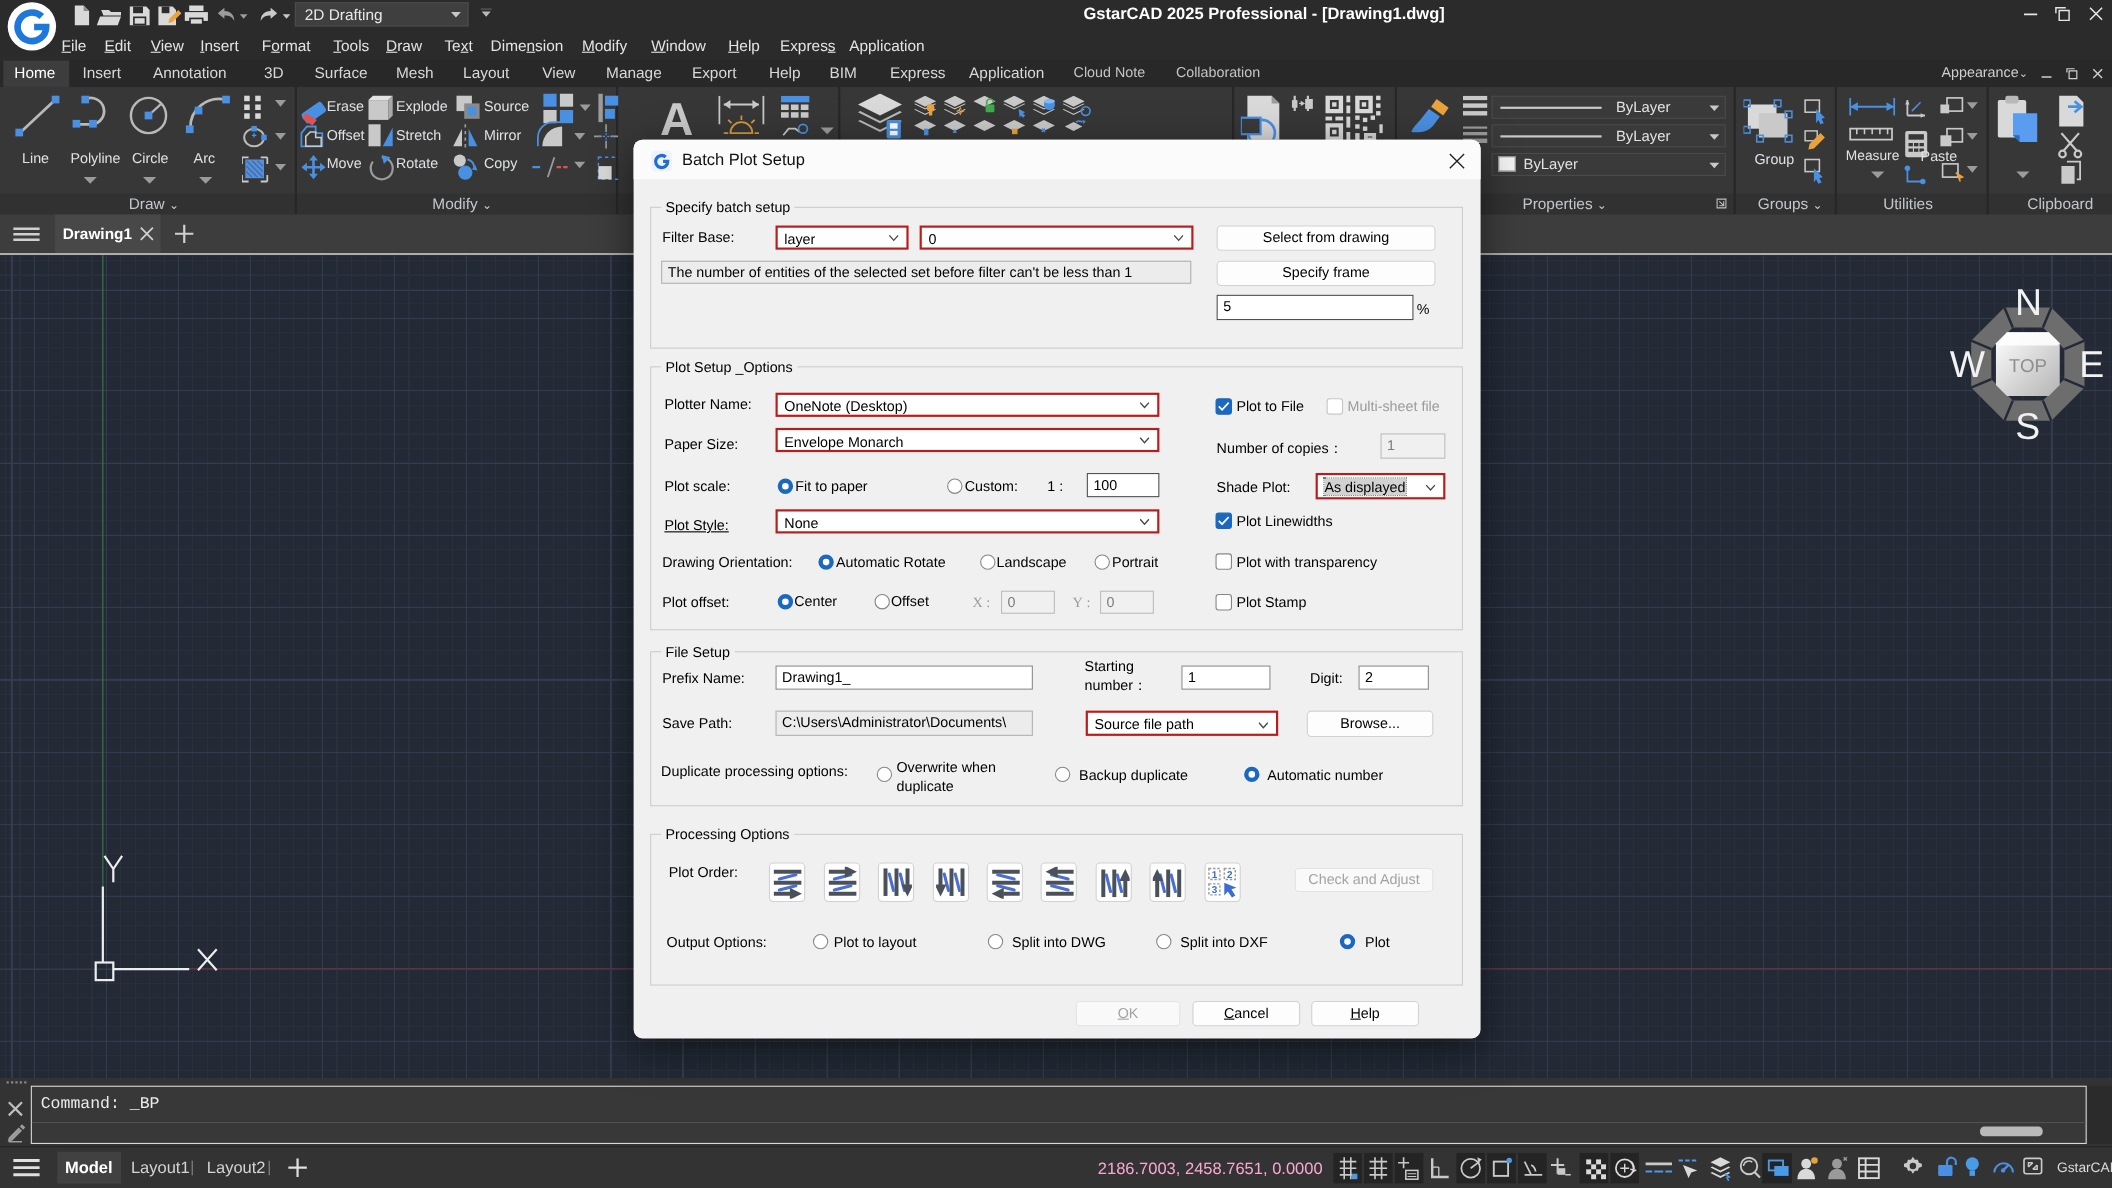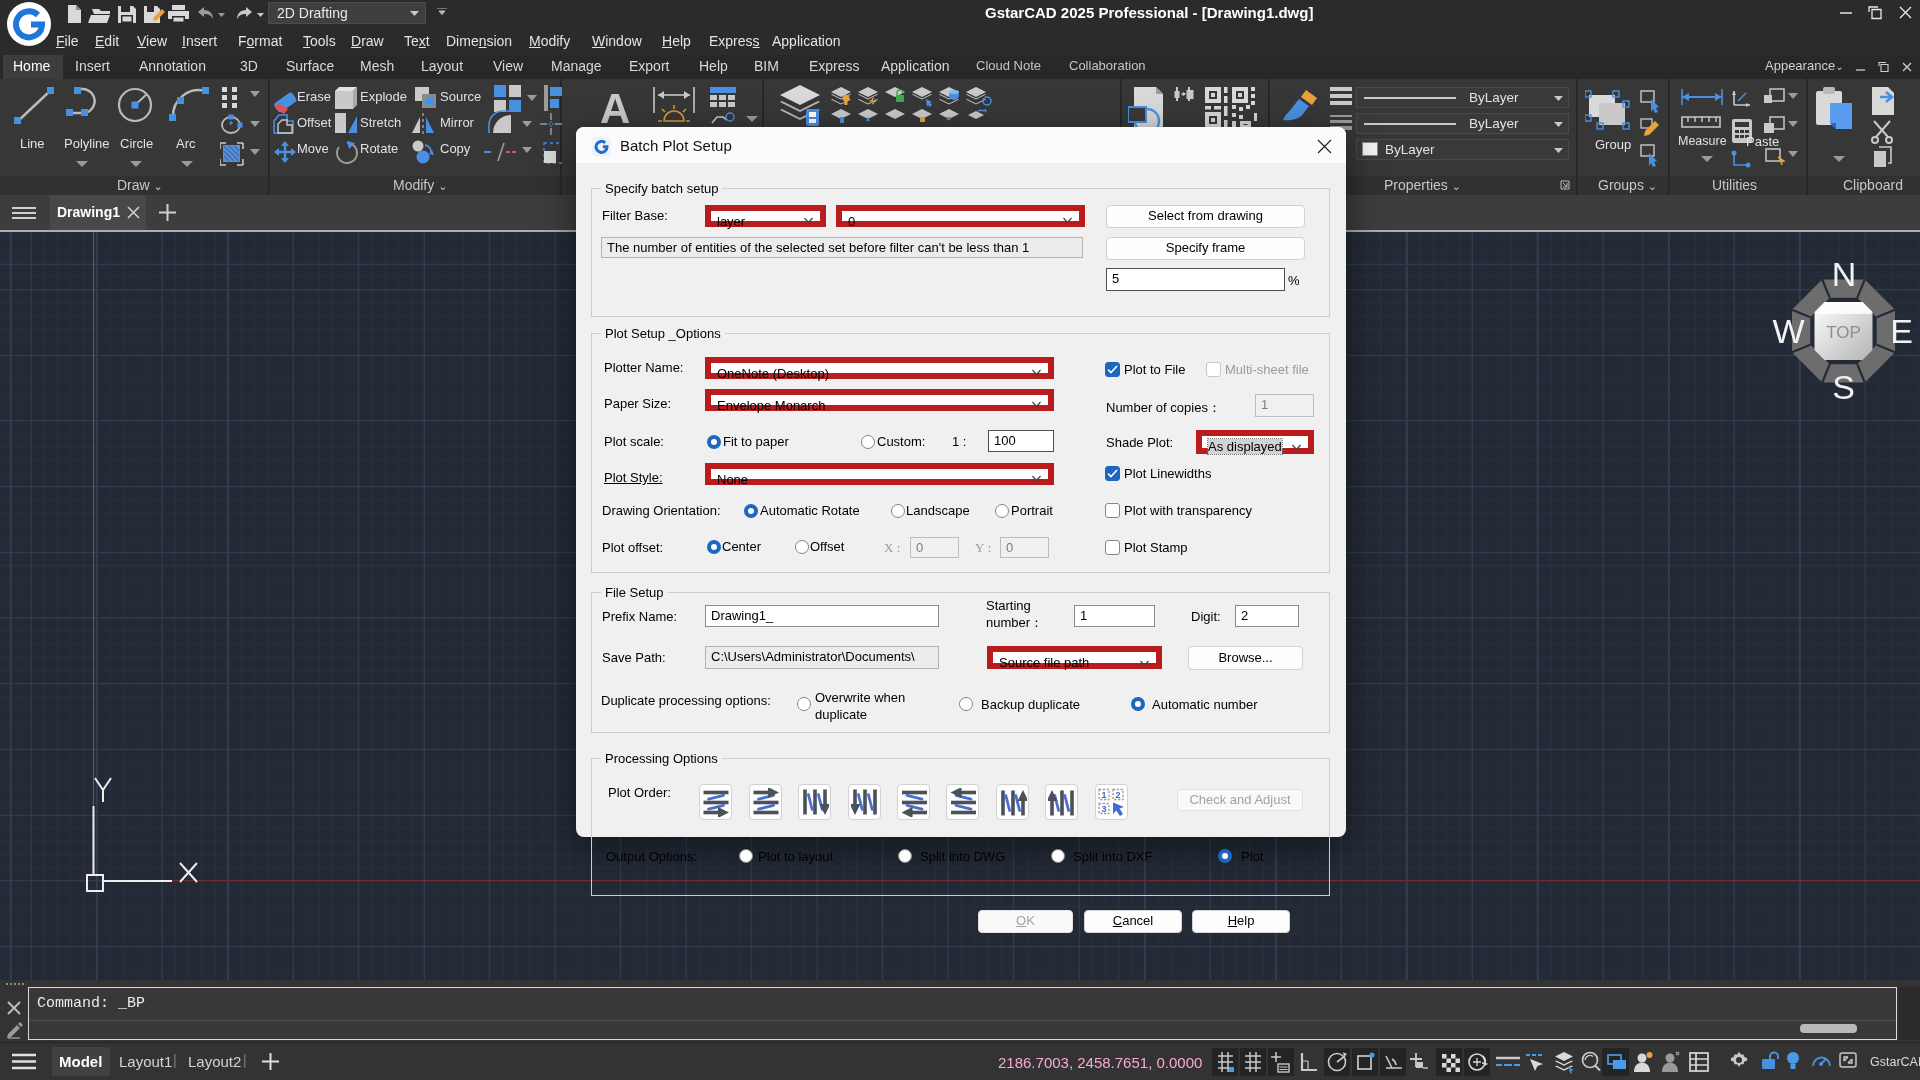--- a/index.html
+++ b/index.html
@@ -23,25 +23,25 @@
  repeating-linear-gradient(90deg,#333d50 0,#333d50 1px,transparent 1px,transparent 65.5px),
  repeating-linear-gradient(180deg,#333d50 0,#333d50 1px,transparent 1px,transparent 65.7px),
  repeating-linear-gradient(90deg,#29303d 0,#29303d 1px,transparent 1px,transparent 13.1px),
  repeating-linear-gradient(180deg,#29303d 0,#29303d 1px,transparent 1px,transparent 13.14px);
 background-position:30.8px 0,0 57.1px,4.6px 0,0 4.5px;}
 
 #cmd{position:absolute;left:0;top:980px;width:1920px;height:62px;background:#333333;}
 #cmdbox{position:absolute;left:28px;top:7px;width:1869px;height:53px;border:1px solid #d8d8d8;background:#383838;}
 #status{position:absolute;left:0;top:1042px;width:1920px;height:38px;background:#333333;border-top:1px solid #232323;}
 
-#dialog{position:absolute;left:576px;top:127px;width:770px;height:710px;background:#f0f0f0;border-radius:8px;box-shadow:0 10px 36px rgba(0,0,0,0.5);font-size:13px;color:#000;}
+#dialog{position:absolute;left:576px;top:127px;width:770px;height:817px;background:#f0f0f0;border-radius:8px;box-shadow:0 10px 36px rgba(0,0,0,0.5);font-size:13px;color:#000;}
 .group{position:absolute;border:1px solid #cdcdcd;}
 .glabel{position:absolute;top:-8px;left:9px;background:#f0f0f0;padding:0 4px;font-size:13px;}
 .dlabel{position:absolute;font-size:13px;color:#000;white-space:nowrap;}
-.combo{position:absolute;background:#fff;border:6px solid #b91c1c;font-size:13px;color:#000;}
+.combo{position:absolute;background:#fff;border:2px solid #b91c1c;font-size:13px;color:#000;}
 .combo .ctext{position:absolute;left:6px;top:3px;}
 .combo .chev{position:absolute;right:7px;top:6px;width:9px;height:7px;}
 .field{position:absolute;background:#fff;border:1px solid #8b8b8b;font-size:13px;color:#000;padding:2px 5px;white-space:nowrap;overflow:hidden;}
 .field.ro{background:#ececec;border-color:#b2b2b2;}
 .field.dis{background:#f0f0f0;border-color:#bdbdbd;color:#7c7c7c;}
 .btn{position:absolute;background:#fdfdfd;border:1px solid #d2d2d2;border-radius:4px;font-size:13px;color:#000;text-align:center;}
 .btn.dis{background:#f9f9f9;border-color:#e3e3e3;color:#a3a3a3;}
 .radio{position:absolute;width:14px;height:14px;border-radius:50%;background:#fff;border:1px solid #868686;}
 .radio.sel{border:4px solid #1c68be;}
 .cb{position:absolute;width:15px;height:15px;border-radius:3px;background:#fff;border:1px solid #868686;}

